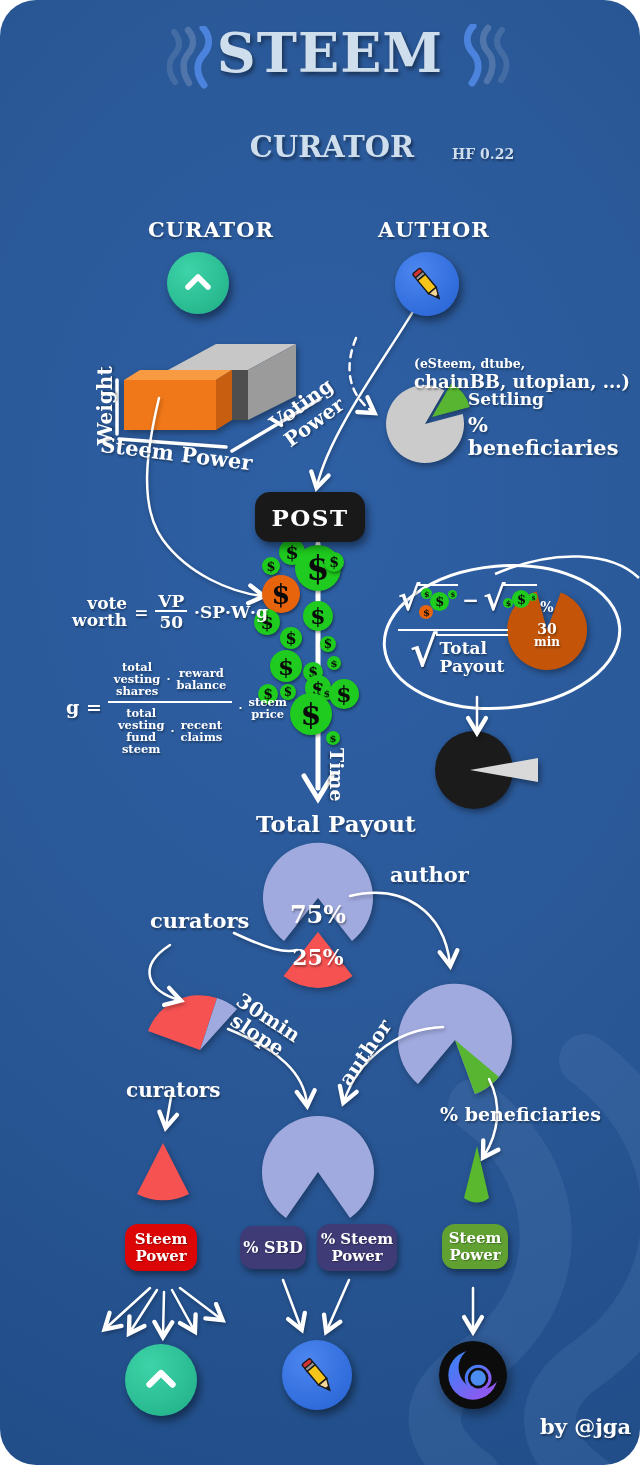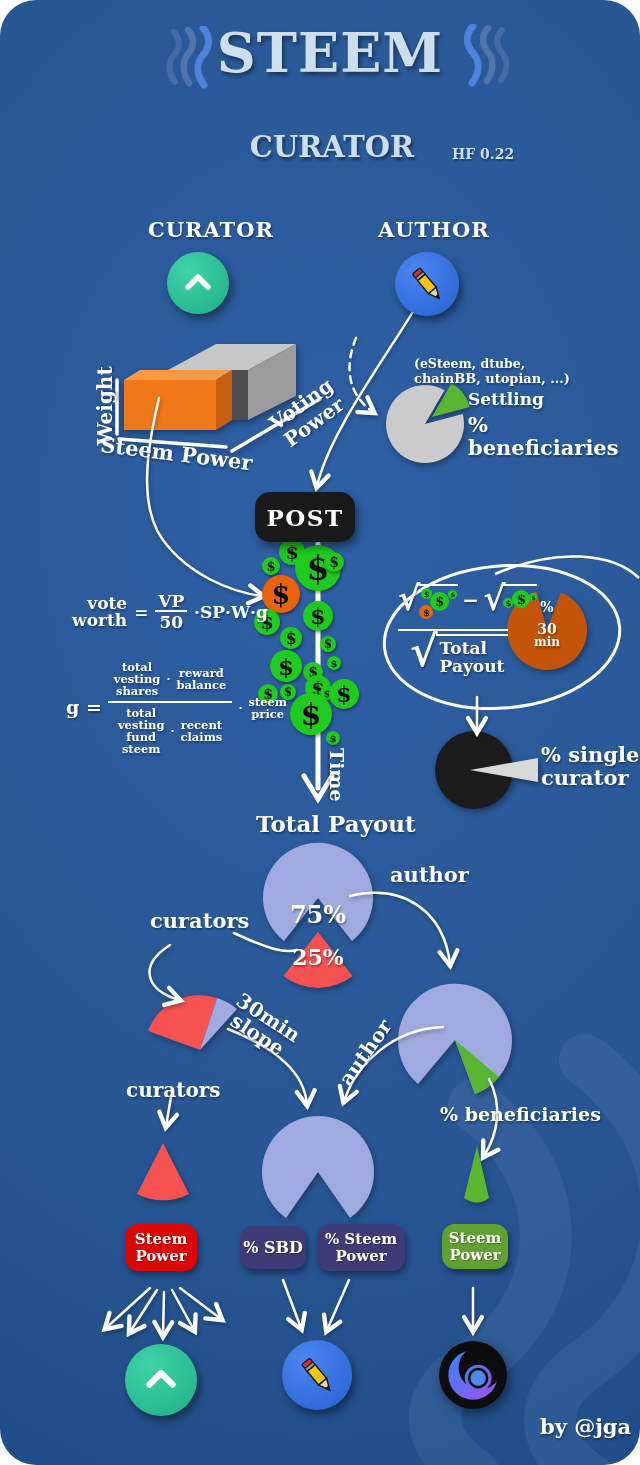--- a/index.html
+++ b/index.html
@@ -172,25 +172,25 @@
         <polygon points="-1.8,14.8 1.8,14.8 0,19" fill="#1a1a1a"></polygon>
       </g>
     </svg>
   </div>
 
   <div class="abs lbl ctr" style="left:58px;top:395px;width:96px;font-size:20px;transform:rotate(-90deg)">Weight</div>
   <div class="abs lbl" style="left:100px;top:443px;font-size:21px;transform:rotate(7deg)">Steem Power</div>
   <div class="abs lbl ctr" style="left:238px;top:392px;width:140px;font-size:20px;transform:rotate(-36deg)">Voting Power</div>
 
   <div class="abs lbl" style="left:414px;top:357px;font-size:12.5px">(eSteem, dtube,</div>
-  <div class="abs lbl" style="left:414px;top:372px;font-size:13px">chainBB, utopian, ...)</div>
+  <div class="abs lbl" style="left:414px;top:372px;font-size:18px">chainBB, utopian, ...)</div>
   <div class="abs lbl" style="left:468px;top:390px;font-size:17px">Settling</div>
   <div class="abs lbl" style="left:468px;top:414px;font-size:21px">% beneficiaries</div>
 
-  <div class="abs ctr" style="left:255px;top:492px;width:100px;height:50px;background:#191919;border-radius:15px;
+  <div class="abs ctr" style="left:255px;top:492px;width:110px;height:50px;background:#191919;border-radius:15px;
               display:flex;align-items:center;justify-content:center;font-size:23px;letter-spacing:1.5px;
               box-shadow:3px 5px 8px rgba(0,0,0,.45)">POST</div>
 
   <div class="abs lbl" style="left:72px;top:593px;display:flex;align-items:center;gap:7px;font-size:17px;line-height:1">
     <div style="text-align:right">
       <div>vote</div>
       <div>worth</div>
     </div>
     <div>=</div>
     <div class="frac">
@@ -265,24 +265,20 @@
         <div>Payout</div>
       </div>
     </div>
   </div>
   <div class="abs lbl ctr" style="left:534px;top:600px;width:26px;font-size:14px">%</div>
   <div class="abs lbl ctr" style="left:530px;top:622px;width:34px;font-size:14px;line-height:1">
     <div>30</div>
     <div style="font-size:12px">min</div>
   </div>
 
-  <div class="abs lbl" style="left:541px;top:744px;font-size:21px">
-    <div>% single</div>
-    <div>curator</div>
-  </div>
 
   <div class="abs lbl" style="left:326px;top:748px;writing-mode:vertical-rl;font-size:19px">Time</div>
 
   <div class="abs lbl" style="left:256px;top:812px;font-size:23px">Total Payout</div>
   <div class="abs lbl ctr" style="left:283px;top:902px;width:70px;font-size:24px">75%</div>
   <div class="abs lbl ctr" style="left:283px;top:946px;width:70px;font-size:22px">25%</div>
   <div class="abs lbl" style="left:390px;top:864px;font-size:21px">author</div>
   <div class="abs lbl" style="left:150px;top:910px;font-size:21px">curators</div>
   <div class="abs lbl ctr" style="left:213px;top:1006px;width:100px;font-size:20px;transform:rotate(33deg);line-height:1">
     <div>30min</div>
@@ -290,21 +286,21 @@
   </div>
   <div class="abs lbl ctr" style="left:326px;top:1042px;width:80px;font-size:20px;transform:rotate(-55deg)">author</div>
   <div class="abs lbl" style="left:440px;top:1104px;font-size:19px">% beneficiaries</div>
   <div class="abs lbl" style="left:126px;top:1080px;font-size:20px">curators</div>
 
   <div class="rbox" style="left:125px;top:1224px;width:72px;height:47px;background:#dc0606">
     <div>Steem</div>
     <div>Power</div>
   </div>
   <div class="rbox" style="left:240px;top:1226px;width:66px;height:43px;background:#3e3b76;font-size:16px">% SBD</div>
-  <div class="rbox" style="left:317px;top:1224px;width:88px;height:47px;background:#3e3b76">
+  <div class="rbox" style="left:317px;top:1224px;width:80px;height:47px;background:#3e3b76">
     <div>% Steem</div>
     <div>Power</div>
   </div>
   <div class="rbox" style="left:442px;top:1224px;width:66px;height:45px;background:#61a132">
     <div>Steem</div>
     <div>Power</div>
   </div>
 
   <div class="icon-circle" style="left:125px;top:1344px;width:72px;height:72px;background:radial-gradient(circle at 35% 30%, #3ed3a8, #1fae85)">
     <svg width="46" height="46" viewBox="0 0 40 40">

